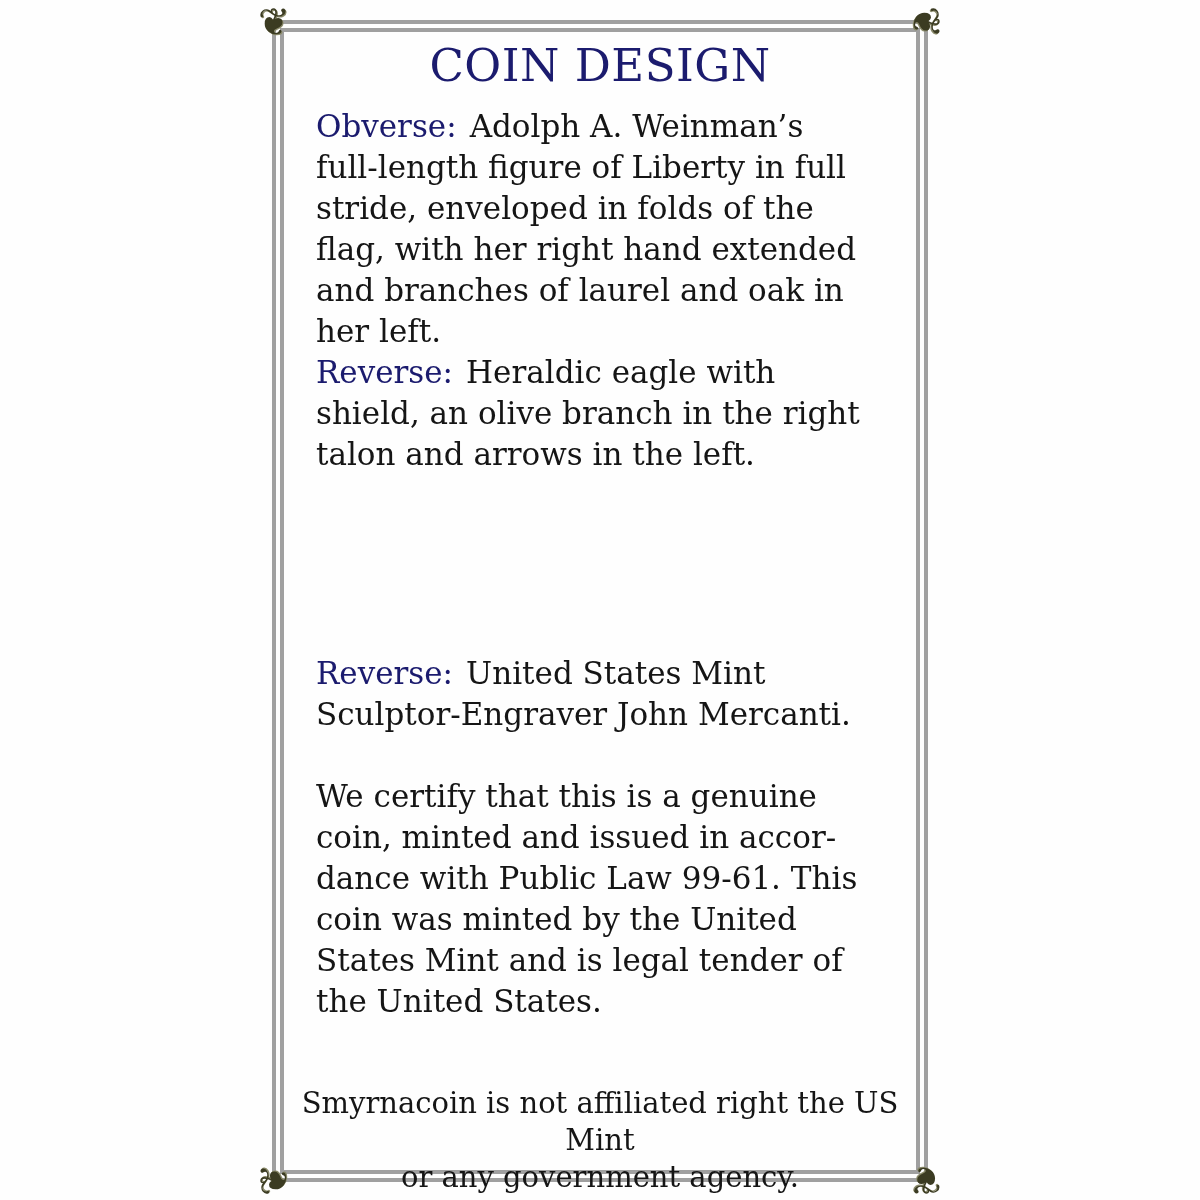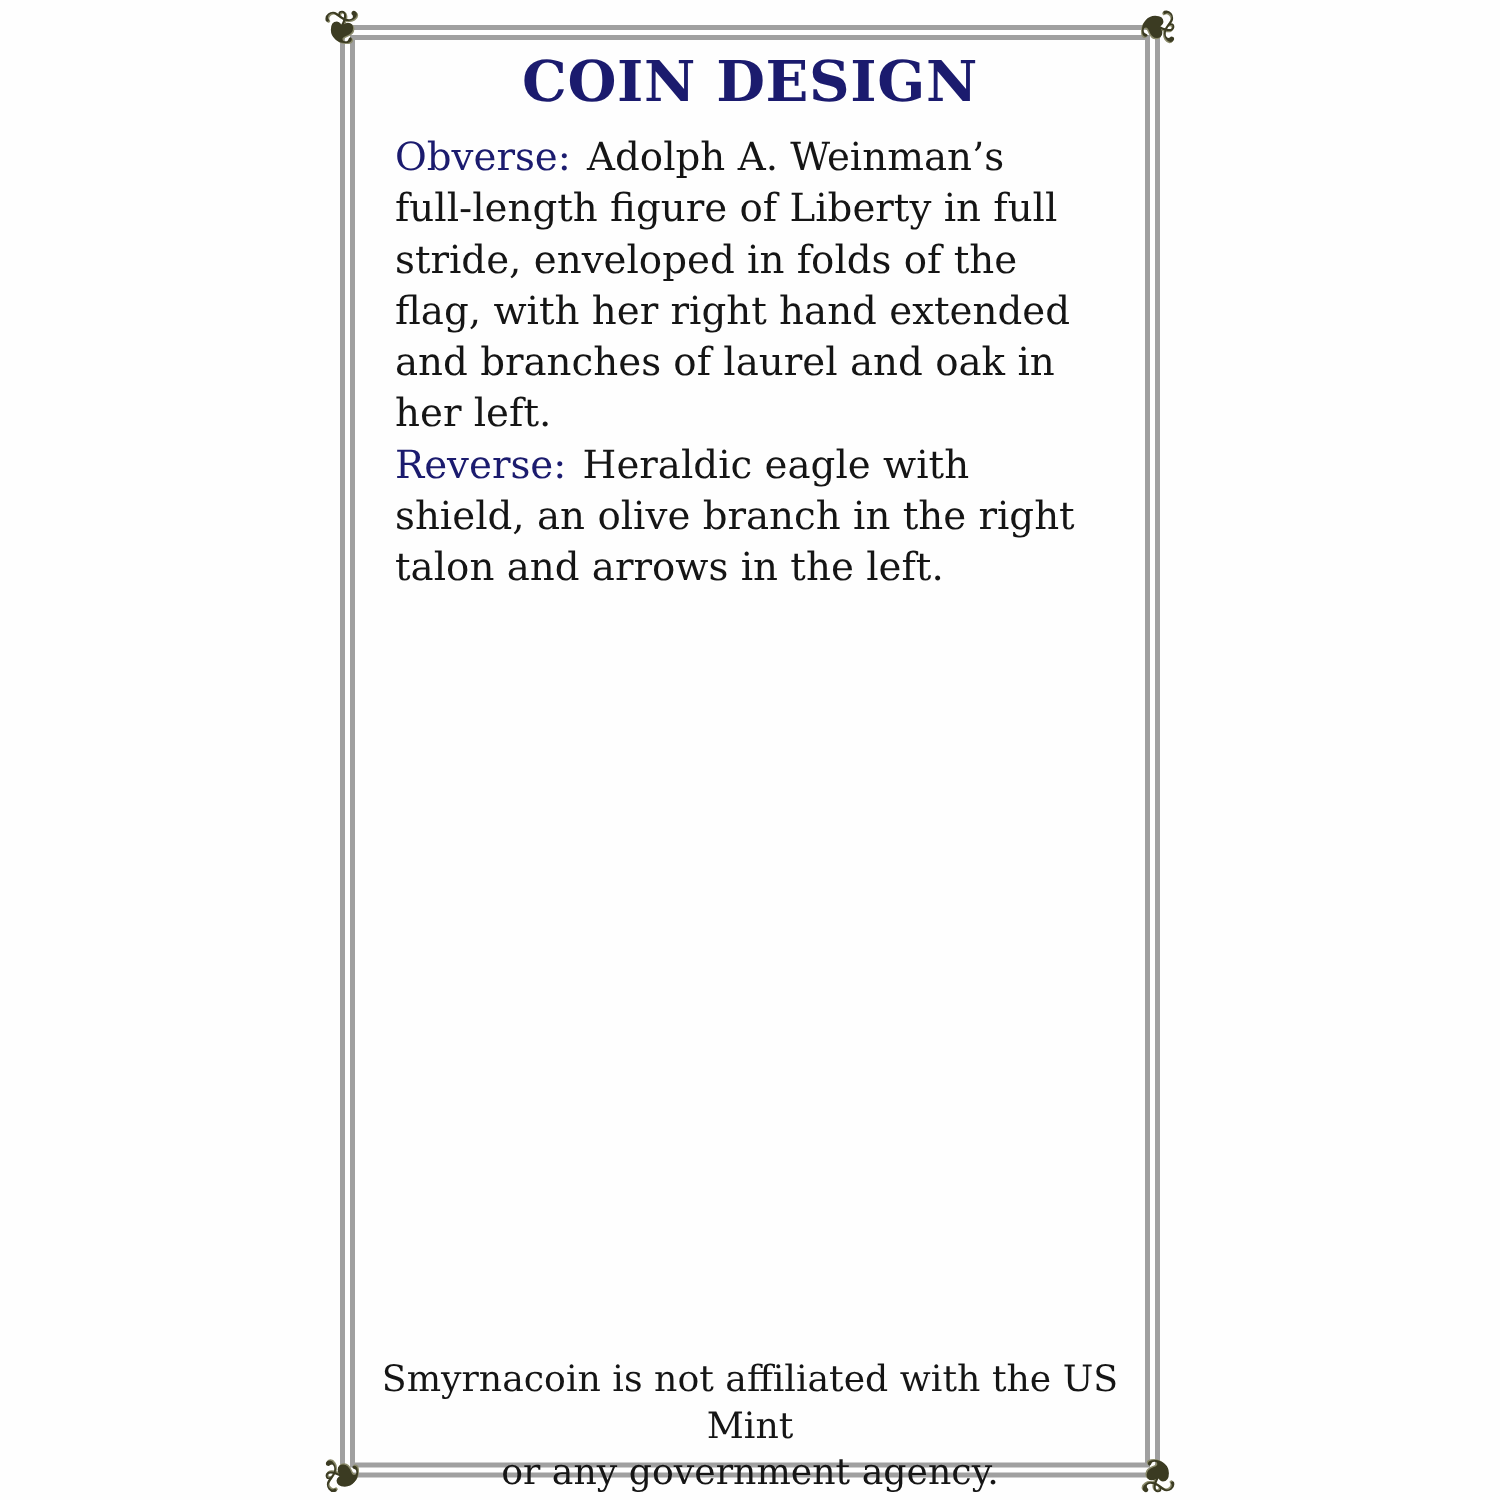--- a/index.html
+++ b/index.html
@@ -35,21 +35,21 @@
   .orn.tl { left: -26px; top: -29px; }
   .orn.tr { right: -26px; top: -29px; transform: rotate(90deg); }
   .orn.bl { left: -26px; bottom: -29px; transform: rotate(-90deg); }
   .orn.br { right: -26px; bottom: -29px; transform: rotate(180deg); }
   .title {
     position: absolute;
     left: 0; width: 100%;
     text-align: center;
     color: var(--heading);
     font-size: 45px;
-    font-weight: bold;
+    font-weight: normal;
     line-height: 52px;
     letter-spacing: 0.5px;
   }
   .title.t1 { top: 8px; }
   .title.t2 { top: 463px; }
   .para {
     position: absolute;
     left: 32px;
     width: 596px;
     color: var(--body);
@@ -96,19 +96,27 @@
 
     <p class="para p1"><span class="label">Obverse:</span><span>Adolph A. Weinman’s
 full-length figure of Liberty in full
 stride, enveloped in folds of the
 flag, with her right hand extended
 and branches of laurel and oak in
 her left.</span></p>
 
 
 
+    <p class="para p4"><span class="label">Reverse:</span><span>United States Mint
+Sculptor-Engraver John Mercanti.</span></p>
 
+    <p class="para cert">We certify that this is a genuine
+coin, minted and issued in accor-
+dance with Public Law 99-61. This
+coin was minted by the United
+States Mint and is legal tender of
+the United States.</p>
 
-    <div class="footer">Smyrnacoin is not affiliated with the US Mint
+    <div class="footer">Smyrnacoin is not affiliated right the US Mint
 or any government agency.</div>
 
   </div>
 </div>
 
 </body></html>

